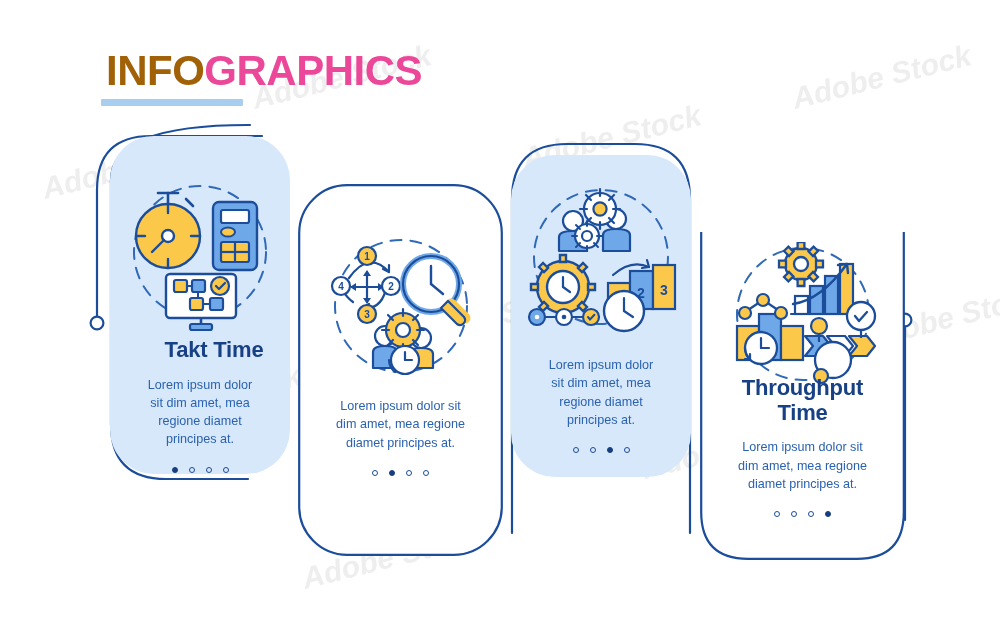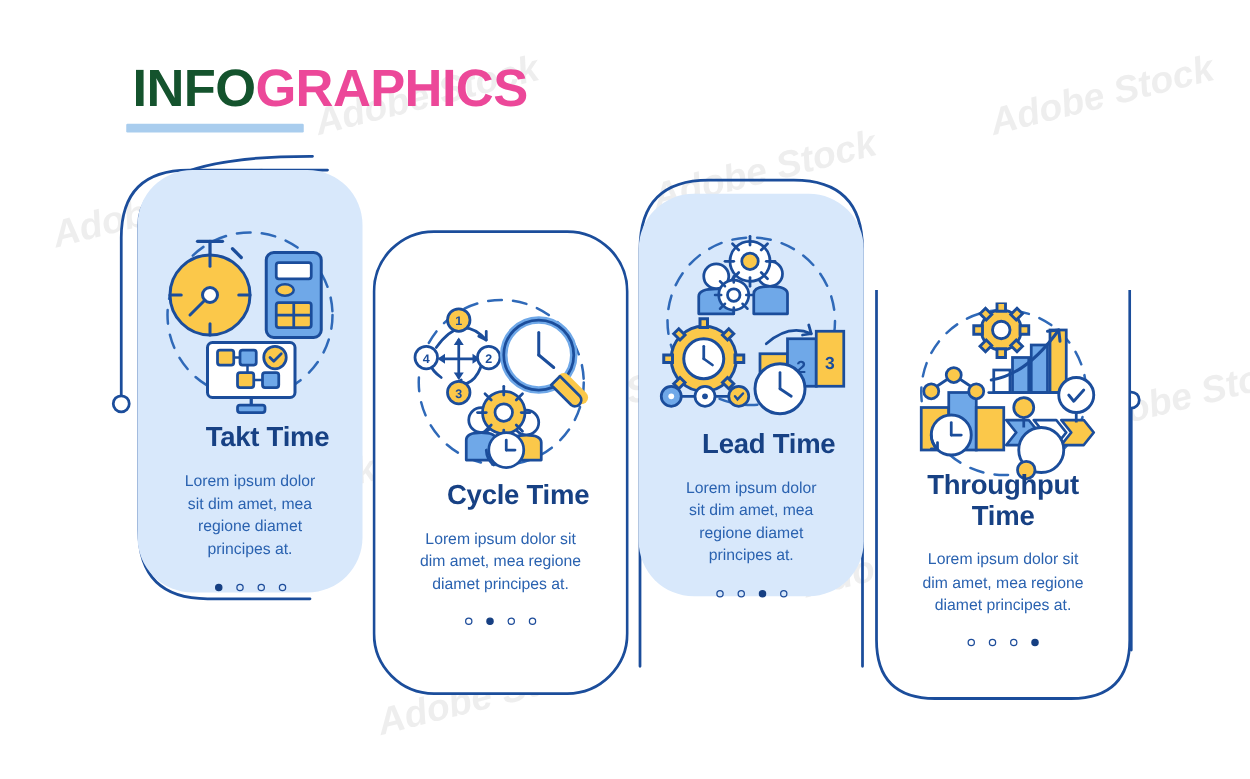--- a/index.html
+++ b/index.html
@@ -11,21 +11,21 @@
     position:relative;
   }
   #stage{position:absolute;left:0;top:0;width:1000px;height:623px;}
 
   
   .title{
     position:absolute;left:106px;top:50px;
     font-size:42px;font-weight:bold;letter-spacing:-0.5px;
     line-height:1;white-space:nowrap;
   }
-  .title .t-a{color:#14532d;}
+  .title .t-a{color:#a16207;}
   .title .t-b{color:#ec4899;}
   .title-rule{
     position:absolute;left:101px;top:99px;
     width:142px;height:7px;background:#a9cdee;border-radius:1px;
   }
 
   
   #wires{position:absolute;left:0;top:0;width:1000px;height:623px;}
 
   
@@ -223,21 +223,20 @@
             <circle cx="84" cy="126" r="14" fill="#ffffff" stroke="#1b4d9b" stroke-width="2.2"></circle>
             <line x1="84" y1="126" x2="84" y2="118" stroke="#1b4d9b" stroke-width="2.2" stroke-linecap="round"></line>
             <line x1="84" y1="126" x2="91" y2="126" stroke="#1b4d9b" stroke-width="2.2" stroke-linecap="round"></line>
             <path d="M68,126 a16,16 0 0 0 6,12" fill="none" stroke="#1b4d9b" stroke-width="2.2" stroke-linecap="round"></path>
           </g>
         </g>
       </svg>
     </div>
 
     <div class="body" style="top:200px;">
-      <div class="c-title">Cycle Time</div>
       <div class="c-desc">Lorem ipsum dolor sit dim amet, mea regione diamet principes at.</div>
       <div class="dots">
         <span class="dot"></span>
         <span class="dot on"></span>
         <span class="dot"></span>
         <span class="dot"></span>
       </div>
     </div>
   </div>
 
@@ -324,21 +323,20 @@
             <text x="143" y="112" font-size="14" font-family="Liberation Sans, sans-serif" text-anchor="middle" fill="#1b4d9b" font-weight="bold">3</text>
             <circle cx="103" cy="128" r="20" fill="#ffffff" stroke="#1b4d9b" stroke-width="2.4"></circle>
             <line x1="103" y1="128" x2="103" y2="115" stroke="#1b4d9b" stroke-width="2.2" stroke-linecap="round"></line>
             <line x1="103" y1="128" x2="112" y2="134" stroke="#1b4d9b" stroke-width="2.2" stroke-linecap="round"></line>
           </g>
         </g>
       </svg>
     </div>
 
     <div class="body" style="top:188px;">
-      <div class="c-title">Lead Time</div>
       <div class="c-desc">Lorem ipsum dolor sit dim amet, mea regione diamet principes at.</div>
       <div class="dots">
         <span class="dot"></span>
         <span class="dot"></span>
         <span class="dot on"></span>
         <span class="dot"></span>
       </div>
     </div>
   </div>
 

